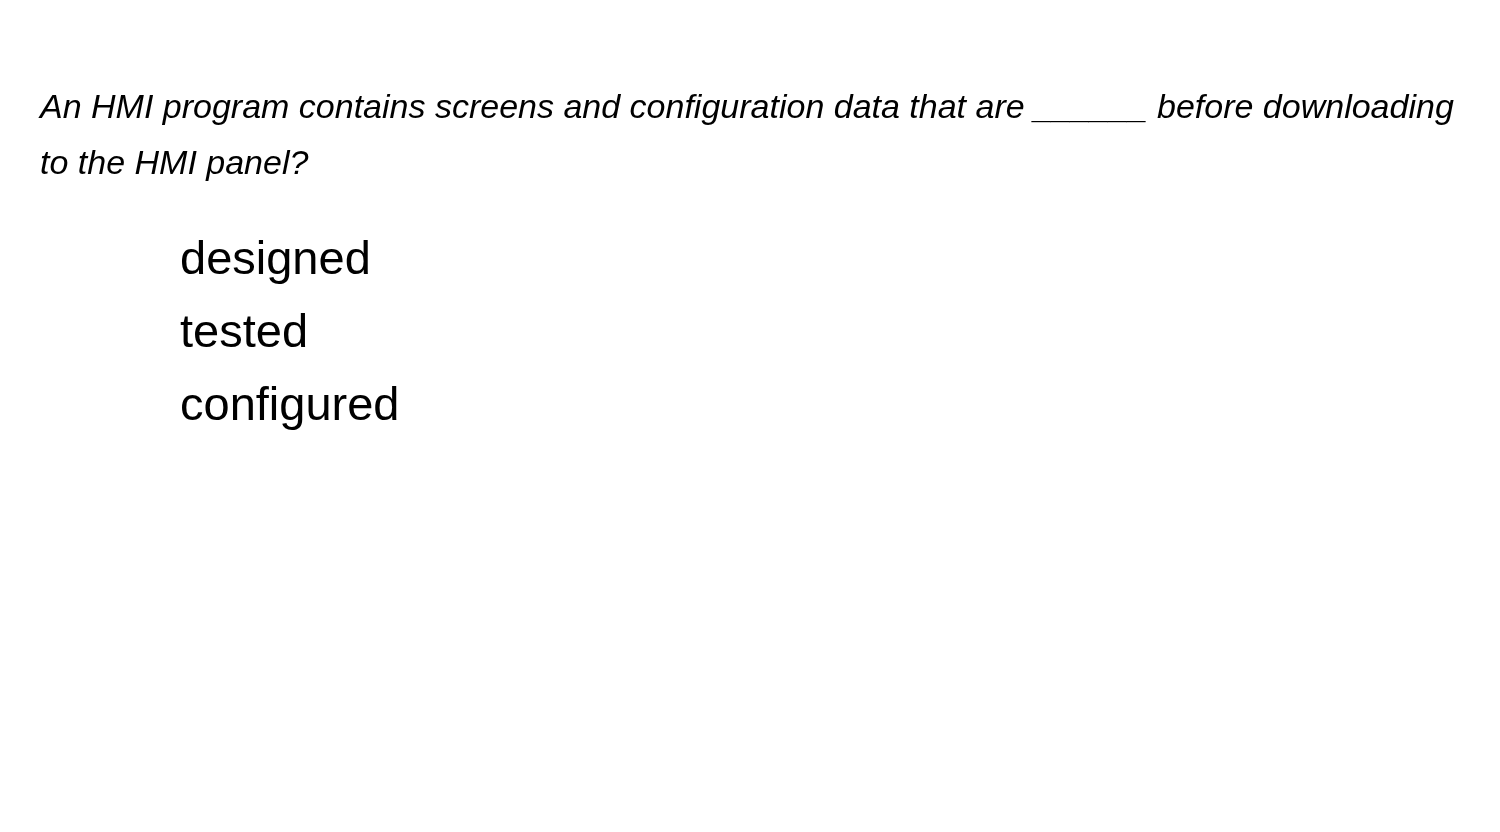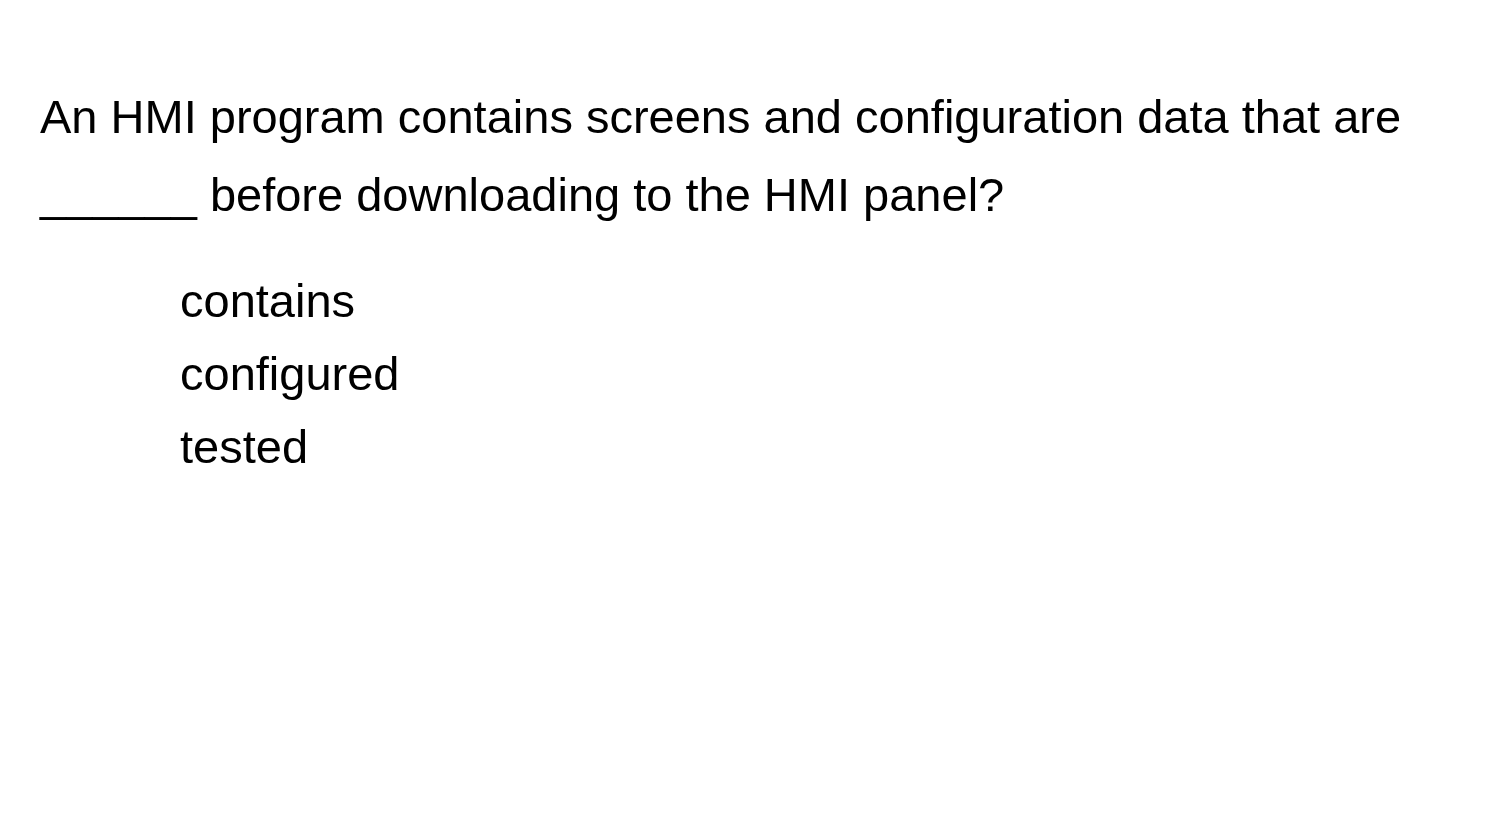--- a/index.html
+++ b/index.html
@@ -9,36 +9,37 @@
     }
     body {
       width: 1500px;
       height: 832px;
       background: #ffffff;
       font-family: -apple-system, BlinkMacSystemFont, "Segoe UI", Helvetica, Arial, sans-serif;
       color: #000000;
       padding: 78px 40px 40px 40px;
     }
     .question {
-      font-size: 47px;
+      font-size: 34px;
       line-height: 1.65;
       font-weight: 400;
       margin-bottom: 32px;
+      font-style: italic;
     }
     .options {
       padding-left: 140px;
     }
     .option {
       font-size: 47px;
       line-height: 1.55;
       font-weight: 400;
     }
   </style>
 </head>
 <body>
 
 <div class="question">An HMI program contains screens and configuration data that are ______ before downloading to the HMI panel?</div>
 
 <div class="options">
-  <div class="option">contains</div>
+  <div class="option">designed</div>
+  <div class="option">tested</div>
   <div class="option">configured</div>
-  <div class="option">tested</div>
 </div>
 
 </body></html>

